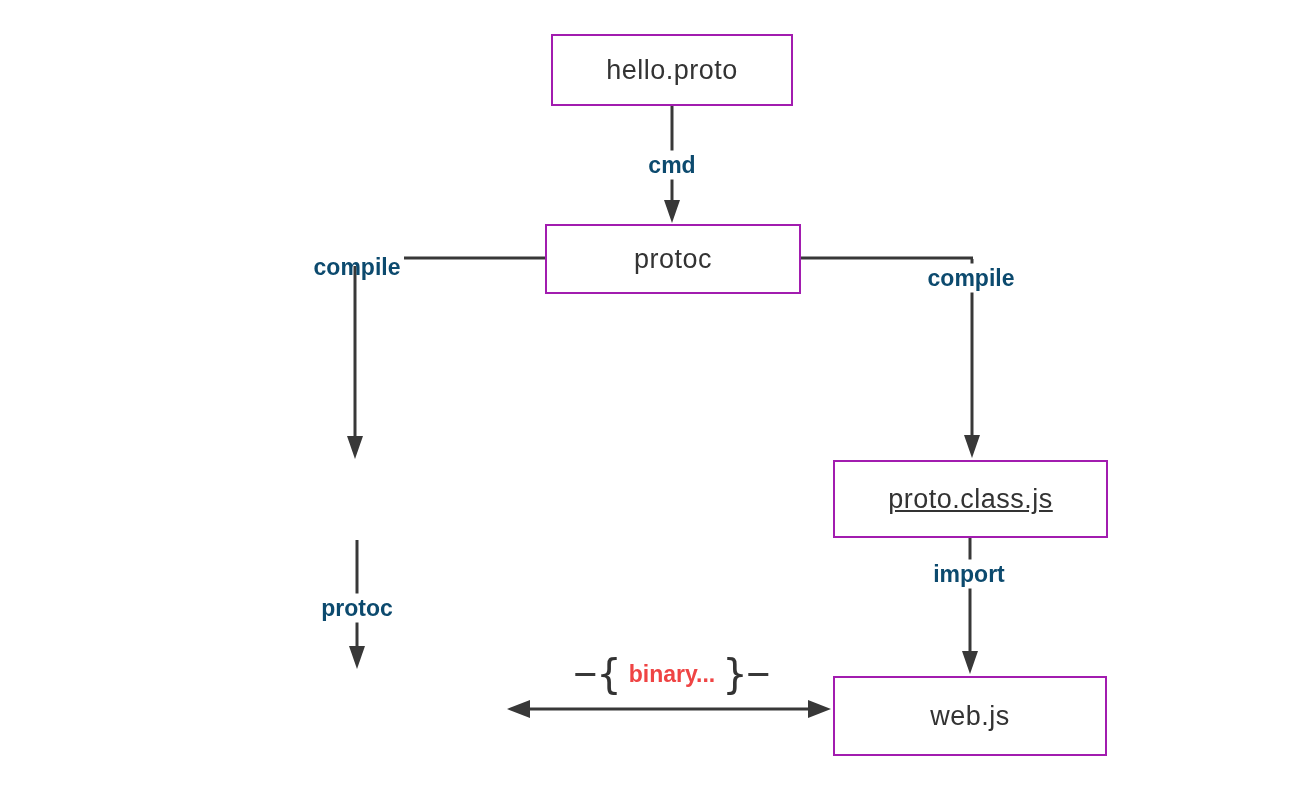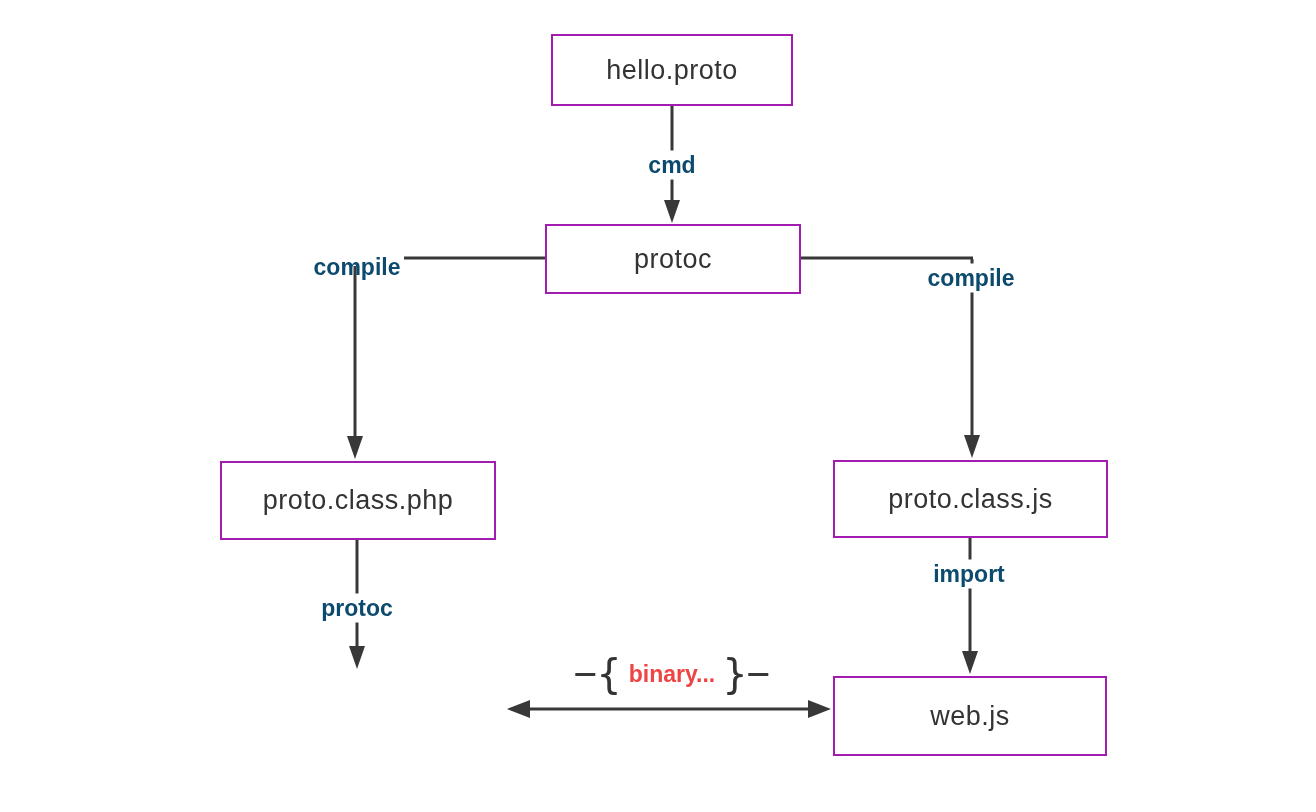--- a/index.html
+++ b/index.html
@@ -31,21 +31,21 @@
     align-items: center;
     justify-content: center;
     font-size: 27px;
     letter-spacing: 0.5px;
     white-space: nowrap;
     z-index: 2;
   }
   #node-hello-proto     { left: 551px; top: 34px;  width: 242px; height: 72px; }
   #node-protoc          { left: 545px; top: 224px; width: 256px; height: 70px; }
   #node-proto-class-php { left: 220px; top: 461px; width: 276px; height: 79px; }
-  #node-proto-class-js  { left: 833px; top: 460px; width: 275px; height: 78px; }
+  #node-proto-class-js  { left: 833px; top: 460px; width: 275px; height: 78px; text-decoration: underline; }
   #node-server-php      { left: 227px; top: 671px; width: 278px; height: 71px; }
   #node-web-js          { left: 833px; top: 676px; width: 274px; height: 80px; }
 
   .edge-label {
     position: absolute;
     transform: translate(-50%, -50%);
     font-size: 23px;
     color: #0c4a6e;
     background: #ffffff;
     padding: 1px 5px;
@@ -115,21 +115,20 @@
       <polygon points="970,674 962,651 978,651" stroke="none"></polygon>
 
       <line x1="527" y1="709" x2="811" y2="709"></line>
       <polygon points="507,709 530,700 530,718" stroke="none"></polygon>
       <polygon points="831,709 808,700 808,718" stroke="none"></polygon>
     </g>
   </svg>
 
   <div class="node" id="node-hello-proto">hello.proto</div>
   <div class="node" id="node-protoc">protoc</div>
-  <div class="node" id="node-proto-class-php">proto.class.php</div>
   <div class="node" id="node-proto-class-js">proto.class.js</div>
   <div class="node" id="node-web-js">web.js</div>
 
   <span class="edge-label" id="label-cmd">cmd</span>
   <span class="edge-label no-bg" id="label-compile-left">compile</span>
   <span class="edge-label" id="label-compile-right">compile</span>
   <span class="edge-label" id="label-include">protoc</span>
   <span class="edge-label" id="label-import">import</span>
 
   <div class="binary-label">

